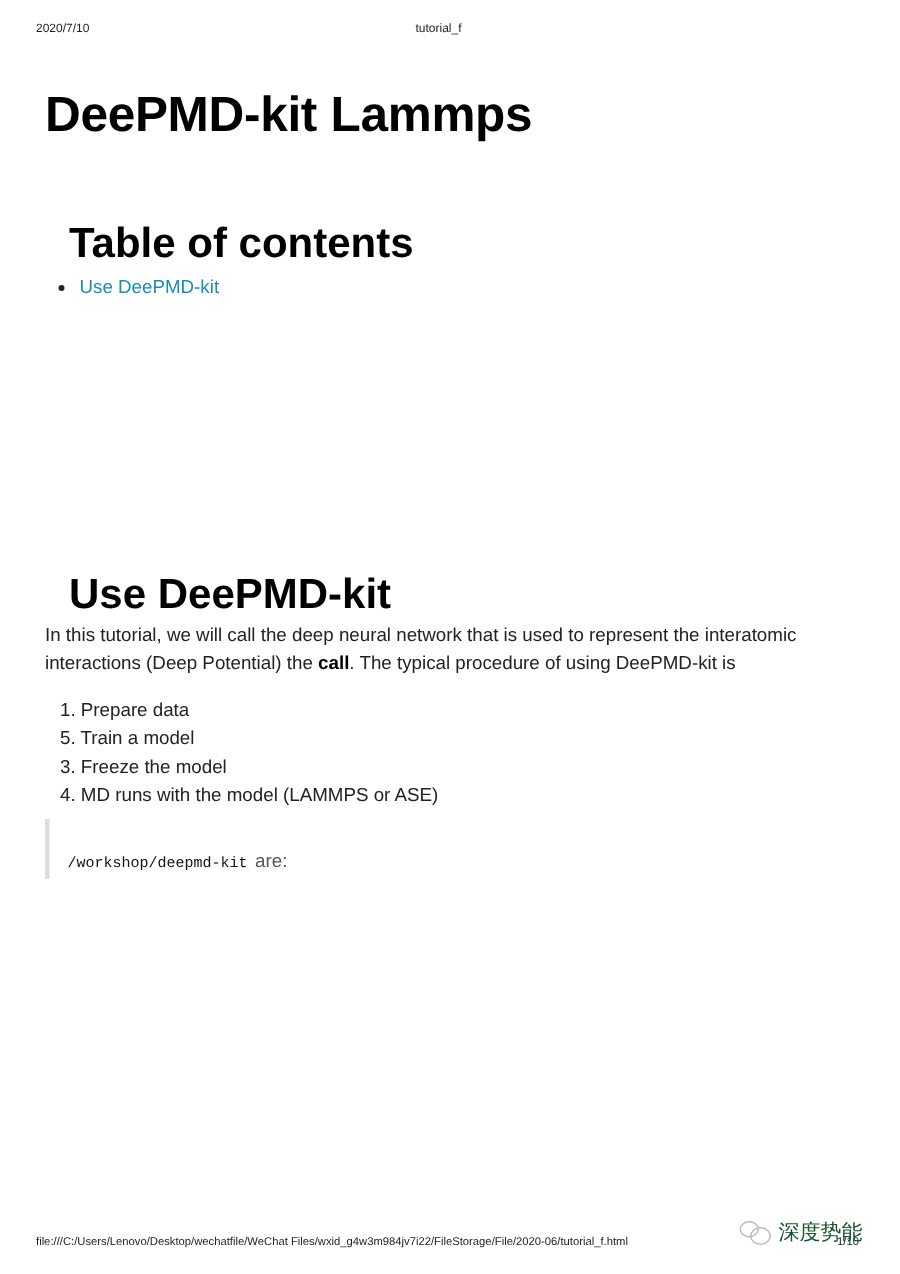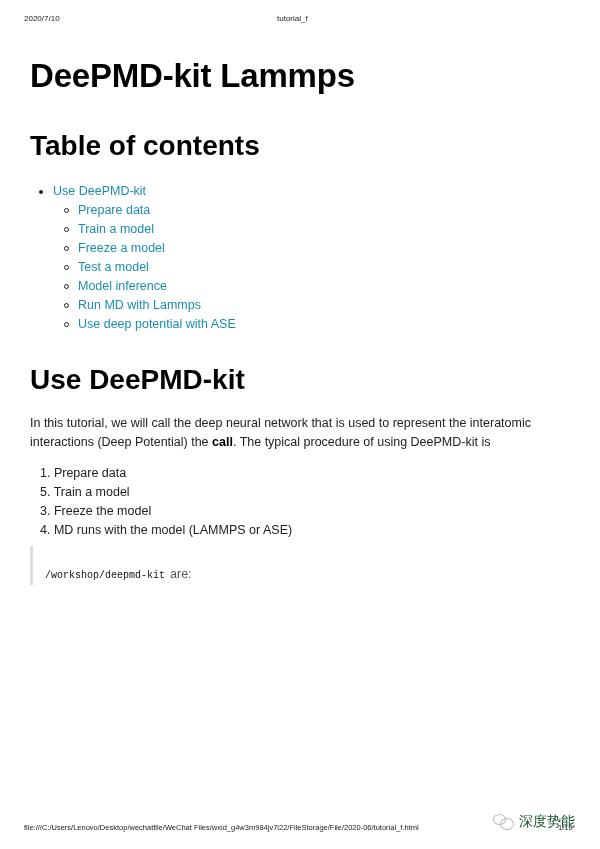--- a/index.html
+++ b/index.html
@@ -4,21 +4,21 @@
 <style>
   html, body { margin: 0; padding: 0; background: #ffffff; }
   body { width: 600px; height: 849px; position: relative; overflow: hidden;
          font-family: "Liberation Sans", sans-serif; color: #222; }
   .print-header { position: absolute; top: 14px; left: 0; width: 548px; height: 14px;
                   font-size: 8px; color: #222; }
   .print-header .date { position: absolute; left: 24px; }
   .print-header .ptitle { position: absolute; left: 277px; }
   .content { position: absolute; left: 30px; top: 52px; width: 545px; }
   h1 { margin: 0; font-size: 33px; font-weight: bold; color: #000; letter-spacing: -0.2px; line-height: 48px; }
-  h2 { font-size: 28px; font-weight: bold; color: #000; margin: 0; line-height: 40px; }
+  h2 { font-size: 28px; font-weight: bold; color: #000; margin: 16px; line-height: 40px; }
   .toc-title { position: absolute; top: 74px; left: 0; }
   .toc { position: absolute; top: 130px; left: 0; margin: 0; padding: 0; list-style: none; font-size: 12.5px; }
   .toc li { line-height: 19px; }
   .toc a { color: #1b8db3; text-decoration: none; }
   .toc .lvl1 { padding-left: 23px; position: relative; }
   .toc .lvl1::before { content: ""; position: absolute; left: 9px; top: 8px; width: 4px; height: 4px; background: #222; border-radius: 50%; }
   .toc ul { list-style: none; padding: 0; margin: 0; }
   .toc .lvl2 { padding-left: 48px; position: relative; }
   .toc .lvl2::before { content: ""; position: absolute; left: 34px; top: 7px; width: 3px; height: 3px; border: 1px solid #222; border-radius: 50%; }
   .sec-title { position: absolute; top: 308px; left: 0; }
@@ -44,31 +44,20 @@
 </div>
 
 <div class="content">
   <h1>DeePMD-kit Lammps</h1>
   <h2 class="toc-title">Table of contents</h2>
 
   <ul class="toc">
     <li class="lvl1">
       <a href="#">Use DeePMD-kit</a>
     </li>
-    <li>
-      <ul>
-        <li class="lvl2"><a href="#">Prepare data</a></li>
-        <li class="lvl2"><a href="#">Train a model</a></li>
-        <li class="lvl2"><a href="#">Freeze a model</a></li>
-        <li class="lvl2"><a href="#">Test a model</a></li>
-        <li class="lvl2"><a href="#">Model inference</a></li>
-        <li class="lvl2"><a href="#">Run MD with Lammps</a></li>
-        <li class="lvl2"><a href="#">Use deep potential with ASE</a></li>
-      </ul>
-    </li>
   </ul>
 
   <h2 class="sec-title">Use DeePMD-kit</h2>
 
   <p class="para" style="margin:0;">
     <span>In this tutorial, we will call the deep neural network that is used to represent the interatomic interactions (Deep Potential) the </span><b>call</b><span>. The typical procedure of using DeePMD-kit is</span>
   </p>
 
   <ol class="steps">
     <li>1. Prepare data</li>

